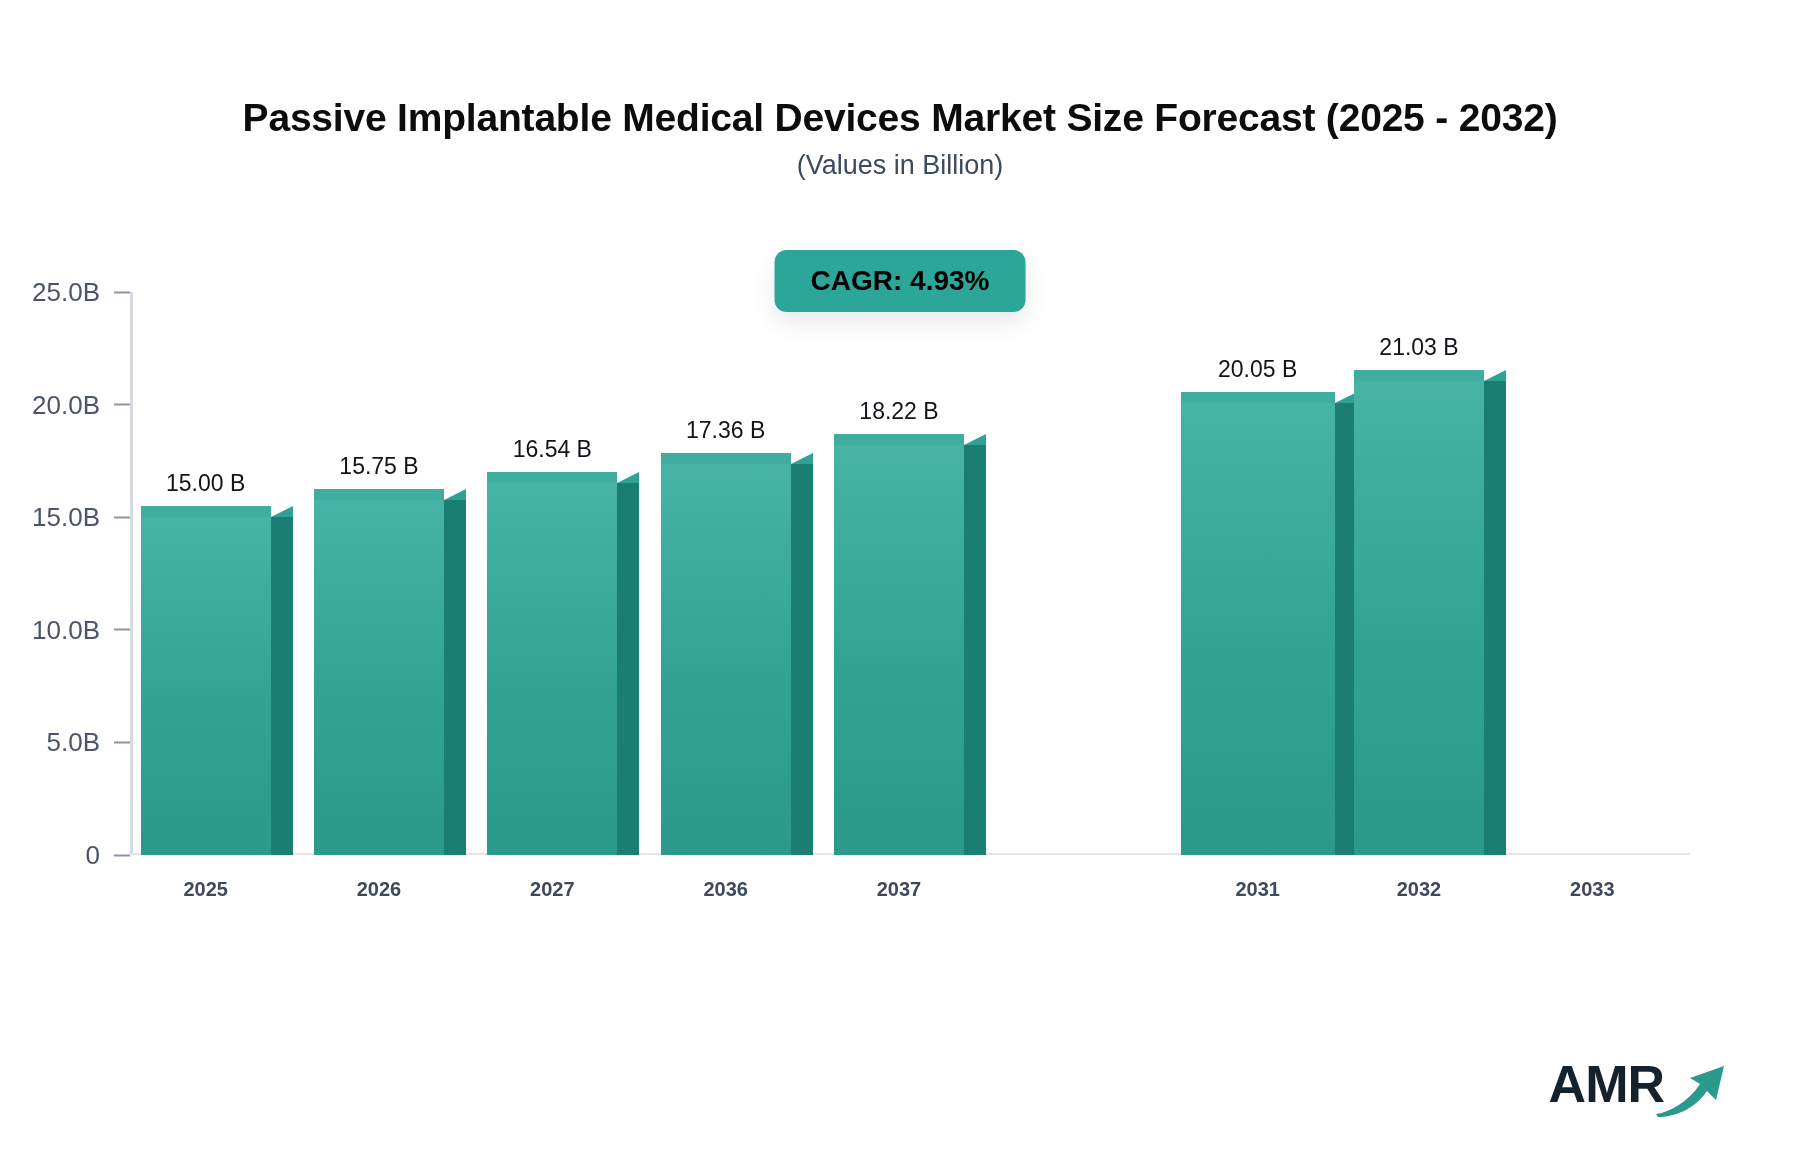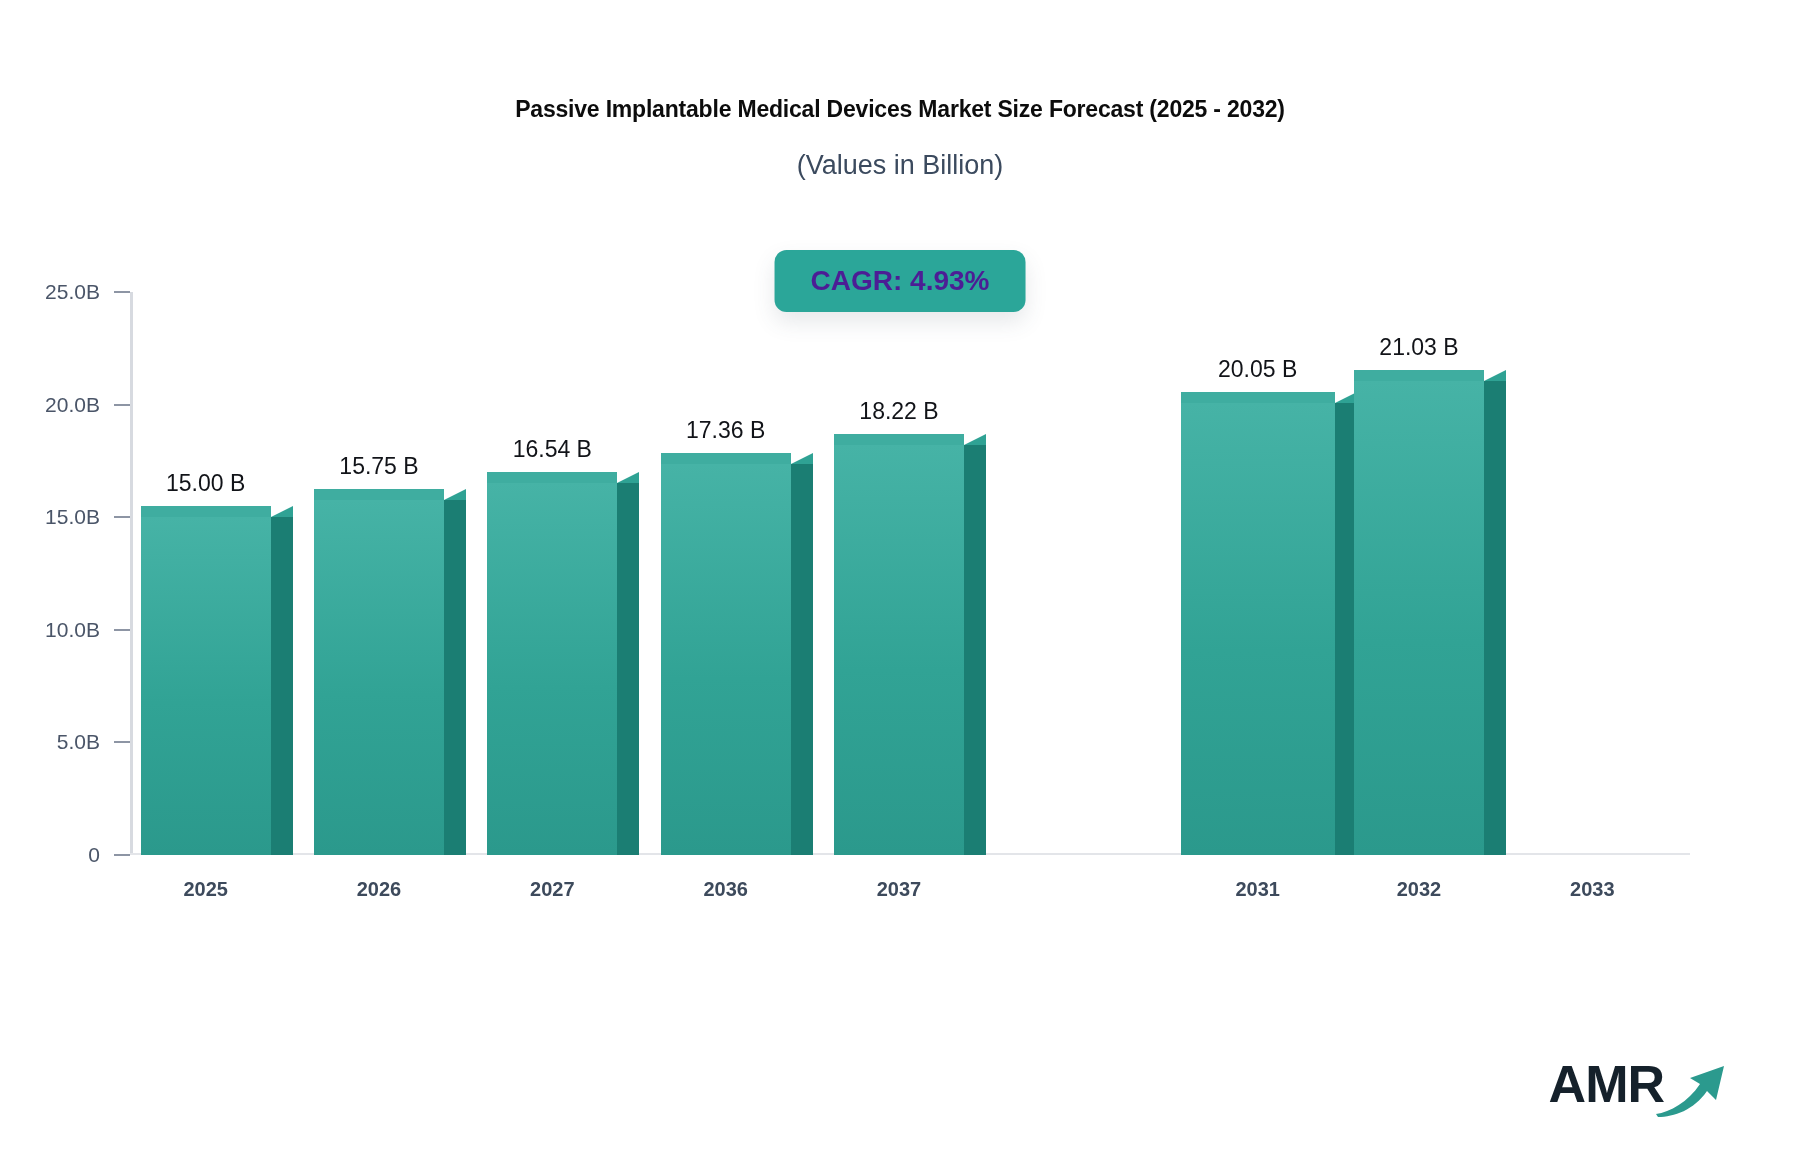--- a/index.html
+++ b/index.html
@@ -17,21 +17,21 @@
     background: #ffffff;
   }
 
   
   .title {
     position: absolute;
     top: 96px;
     left: 0;
     width: 1800px;
     text-align: center;
-    font-size: 23px;
+    font-size: 39px;
     font-weight: bold;
     color: #0c0c0c;
     letter-spacing: -0.2px;
   }
   .subtitle {
     position: absolute;
     top: 150px;
     left: 0;
     width: 1800px;
     text-align: center;
@@ -40,21 +40,21 @@
     color: #3b4a5e;
   }
 
   
   .cagr-badge {
     position: absolute;
     top: 250px;
     left: 50%;
     transform: translateX(-50%);
     background: #2ba699;
-    color: #4c1d95;
+    color: #000000;
     font-size: 28px;
     font-weight: bold;
     padding: 15px 36px;
     border-radius: 12px;
     box-shadow: 0 10px 22px rgba(60,80,90,0.13);
     white-space: nowrap;
   }
 
   
   .plot {
@@ -83,21 +83,21 @@
     background: #e3e5e9;
   }
 
   
   .y-tick {
     position: absolute;
     right: 100%;
     transform: translateY(-50%);
     width: 125px;
     text-align: right;
-    font-size: 21px;
+    font-size: 26px;
     color: #4a5568;
     white-space: nowrap;
   }
   .y-tick .dash {
     display: inline-block;
     width: 16px;
     margin-left: 14px;
     border-top: 2px solid #8d95a4;
     vertical-align: middle;
     margin-bottom: 3px;

